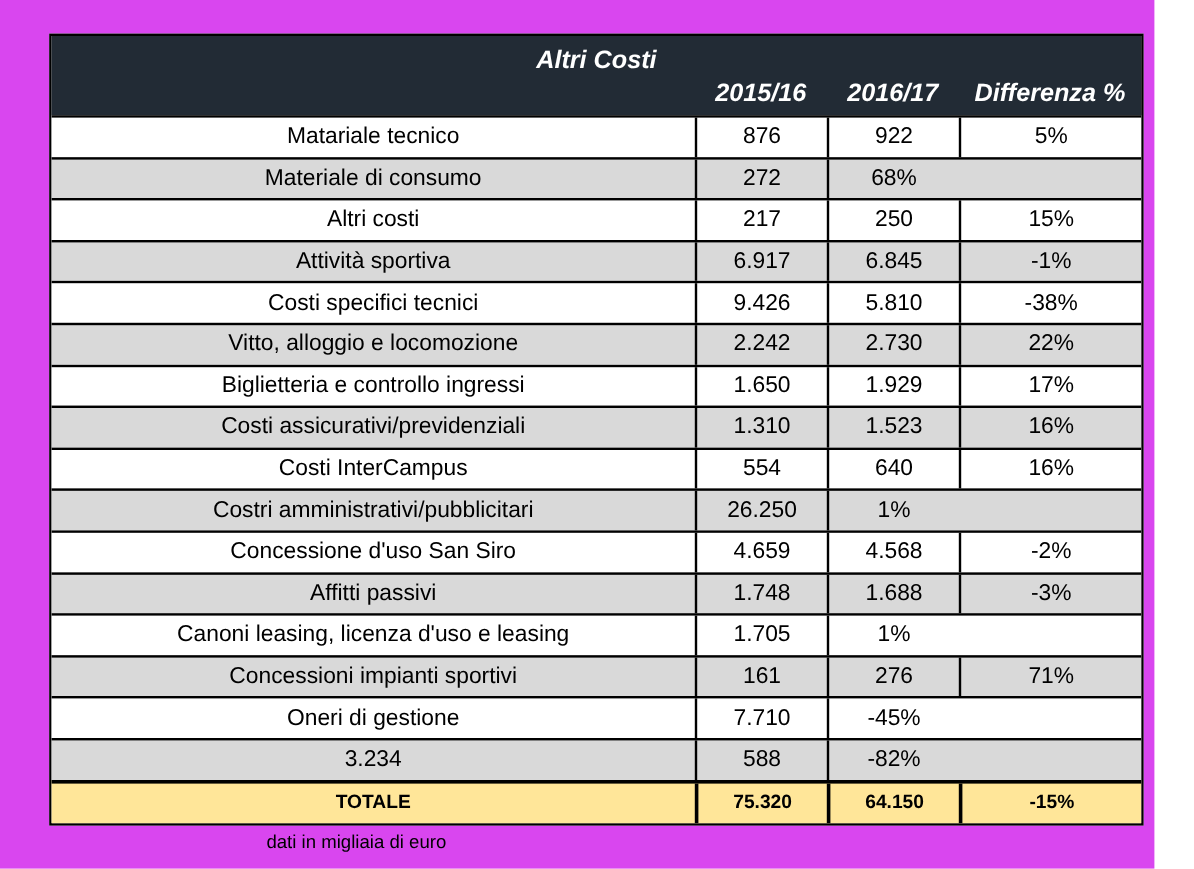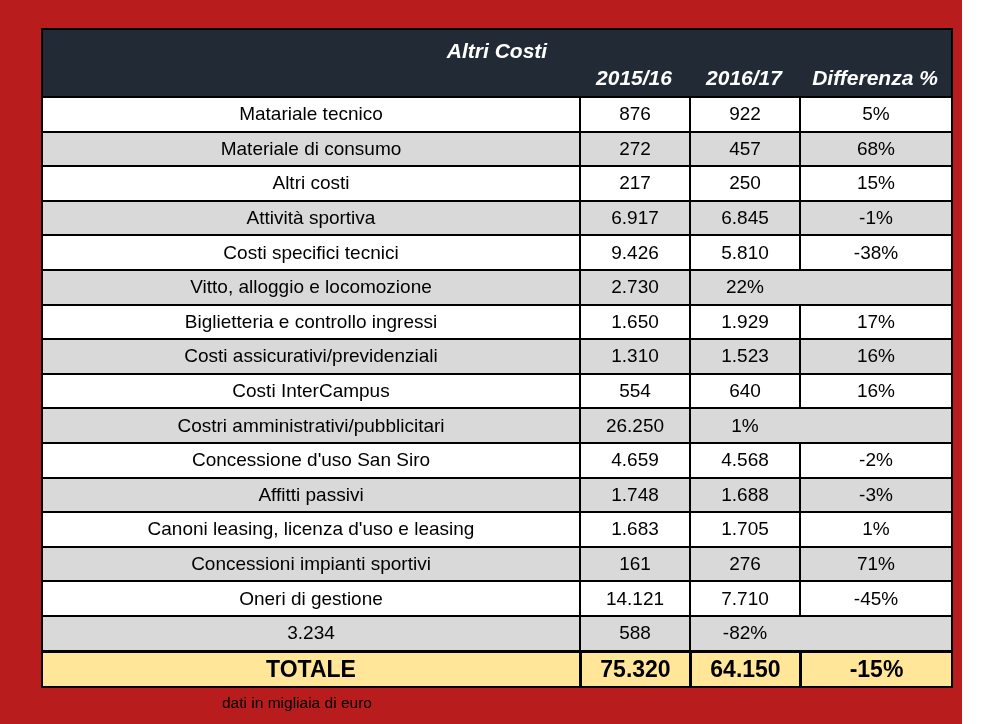--- a/index.html
+++ b/index.html
@@ -5,21 +5,21 @@
   html, body {
     margin: 0;
     padding: 0;
     background: #ffffff;
     font-family: "Liberation Sans", sans-serif;
   }
   .canvas {
     position: relative;
     width: 962px;
     height: 724px;
-    background: #b91c1c;
+    background: #d946ef;
     overflow: hidden;
   }
   .cost-table {
     position: absolute;
     left: 41px;
     top: 28px;
     width: 912px;
     box-sizing: border-box;
     border: 2px solid var(--border, #000);
     background: #fff;
@@ -74,21 +74,21 @@
   .total-row {
     display: grid;
     grid-template-columns: 536px 110px 110px 1fr;
     height: 36px;
     box-sizing: border-box;
     border-top: 3px solid var(--border, #000);
     background: var(--total-bg, #ffe699);
     font-weight: bold;
   }
   .total-row .cell {
-    font-size: 23px;
+    font-size: 16px;
   }
   .total-row .cell + .cell {
     border-left: 3px solid var(--border, #000);
   }
   .footnote {
     position: absolute;
     left: 222px;
     top: 694px;
     font-size: 15.5px;
     color: #000;
@@ -113,21 +113,20 @@
     <div class="tbody" id="tbody">
         <div class="row">
           <div class="cell">Matariale tecnico</div>
           <div class="cell">876</div>
           <div class="cell">922</div>
           <div class="cell">5%</div>
         </div>
         <div class="row">
           <div class="cell">Materiale di consumo</div>
           <div class="cell">272</div>
-          <div class="cell">457</div>
           <div class="cell">68%</div>
         </div>
         <div class="row">
           <div class="cell">Altri costi</div>
           <div class="cell">217</div>
           <div class="cell">250</div>
           <div class="cell">15%</div>
         </div>
         <div class="row">
           <div class="cell">Attività sportiva</div>
@@ -136,20 +135,21 @@
           <div class="cell">-1%</div>
         </div>
         <div class="row">
           <div class="cell">Costi specifici tecnici</div>
           <div class="cell">9.426</div>
           <div class="cell">5.810</div>
           <div class="cell">-38%</div>
         </div>
         <div class="row">
           <div class="cell">Vitto, alloggio e locomozione</div>
+          <div class="cell">2.242</div>
           <div class="cell">2.730</div>
           <div class="cell">22%</div>
         </div>
         <div class="row">
           <div class="cell">Biglietteria e controllo ingressi</div>
           <div class="cell">1.650</div>
           <div class="cell">1.929</div>
           <div class="cell">17%</div>
         </div>
         <div class="row">
@@ -176,33 +176,31 @@
           <div class="cell">-2%</div>
         </div>
         <div class="row">
           <div class="cell">Affitti passivi</div>
           <div class="cell">1.748</div>
           <div class="cell">1.688</div>
           <div class="cell">-3%</div>
         </div>
         <div class="row">
           <div class="cell">Canoni leasing, licenza d'uso e leasing</div>
-          <div class="cell">1.683</div>
           <div class="cell">1.705</div>
           <div class="cell">1%</div>
         </div>
         <div class="row">
           <div class="cell">Concessioni impianti sportivi</div>
           <div class="cell">161</div>
           <div class="cell">276</div>
           <div class="cell">71%</div>
         </div>
         <div class="row">
           <div class="cell">Oneri di gestione</div>
-          <div class="cell">14.121</div>
           <div class="cell">7.710</div>
           <div class="cell">-45%</div>
         </div>
         <div class="row">
           <div class="cell">3.234</div>
           <div class="cell">588</div>
           <div class="cell">-82%</div>
         </div>
       </div>
 

